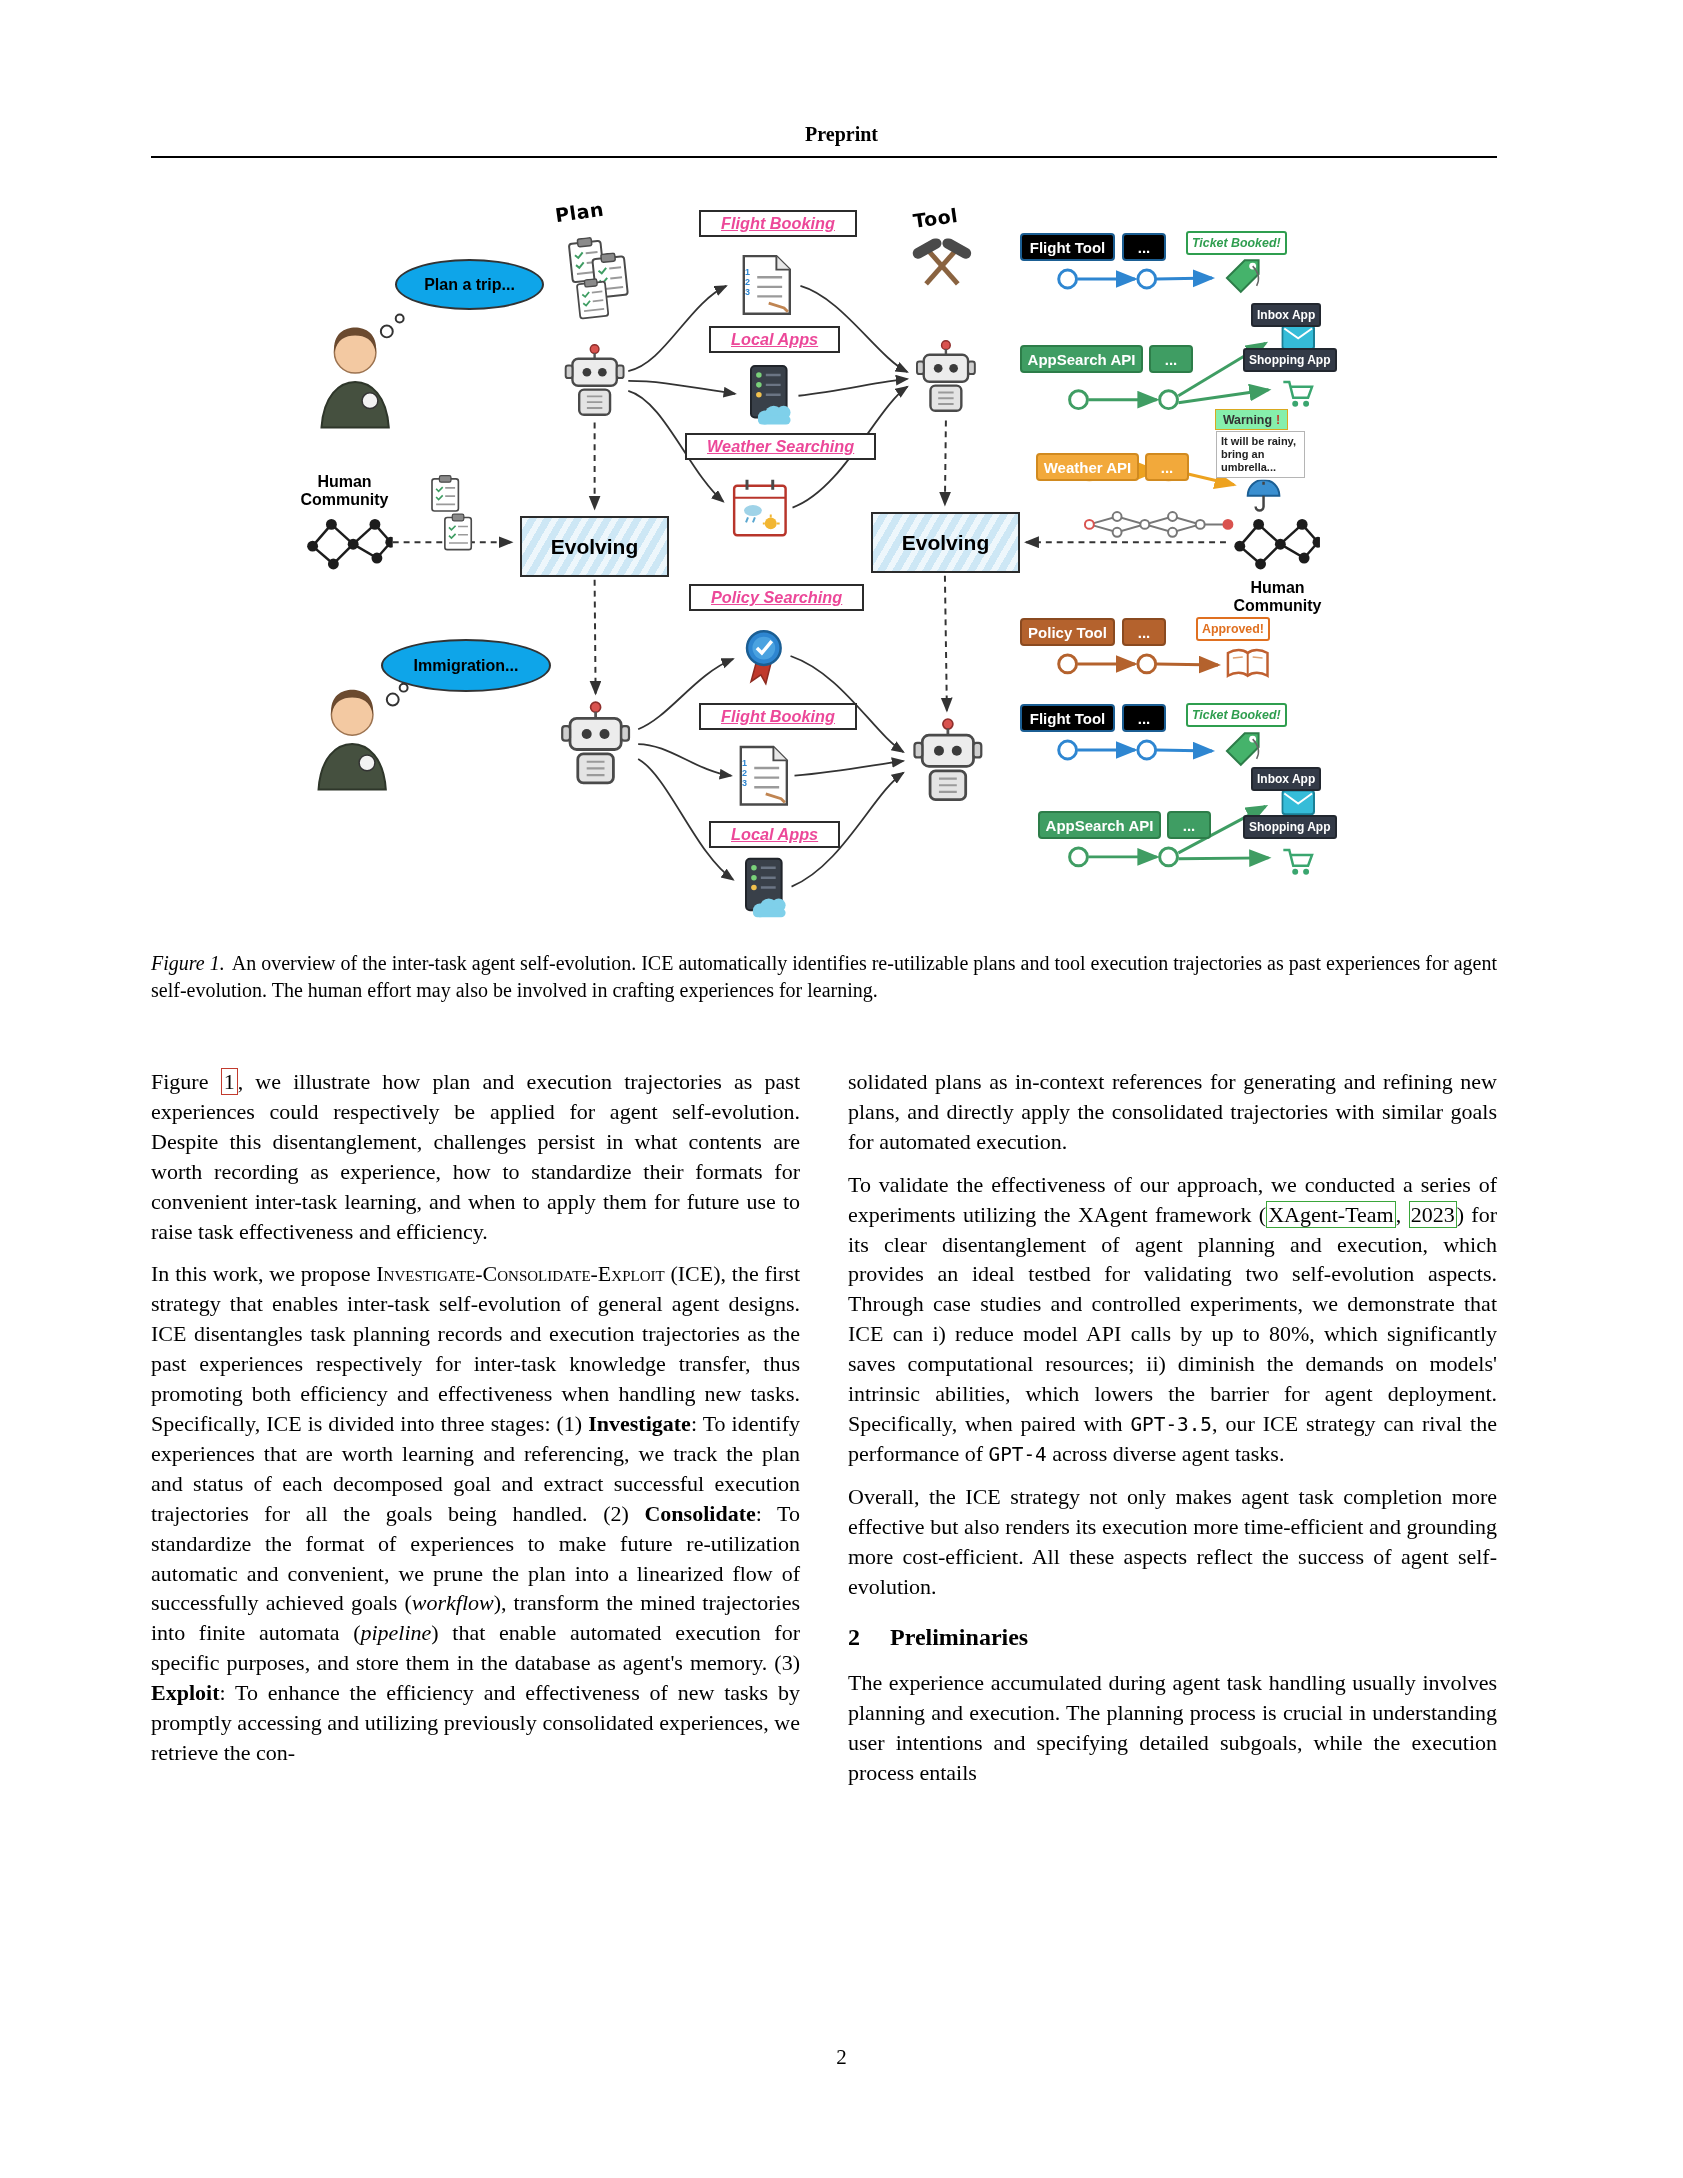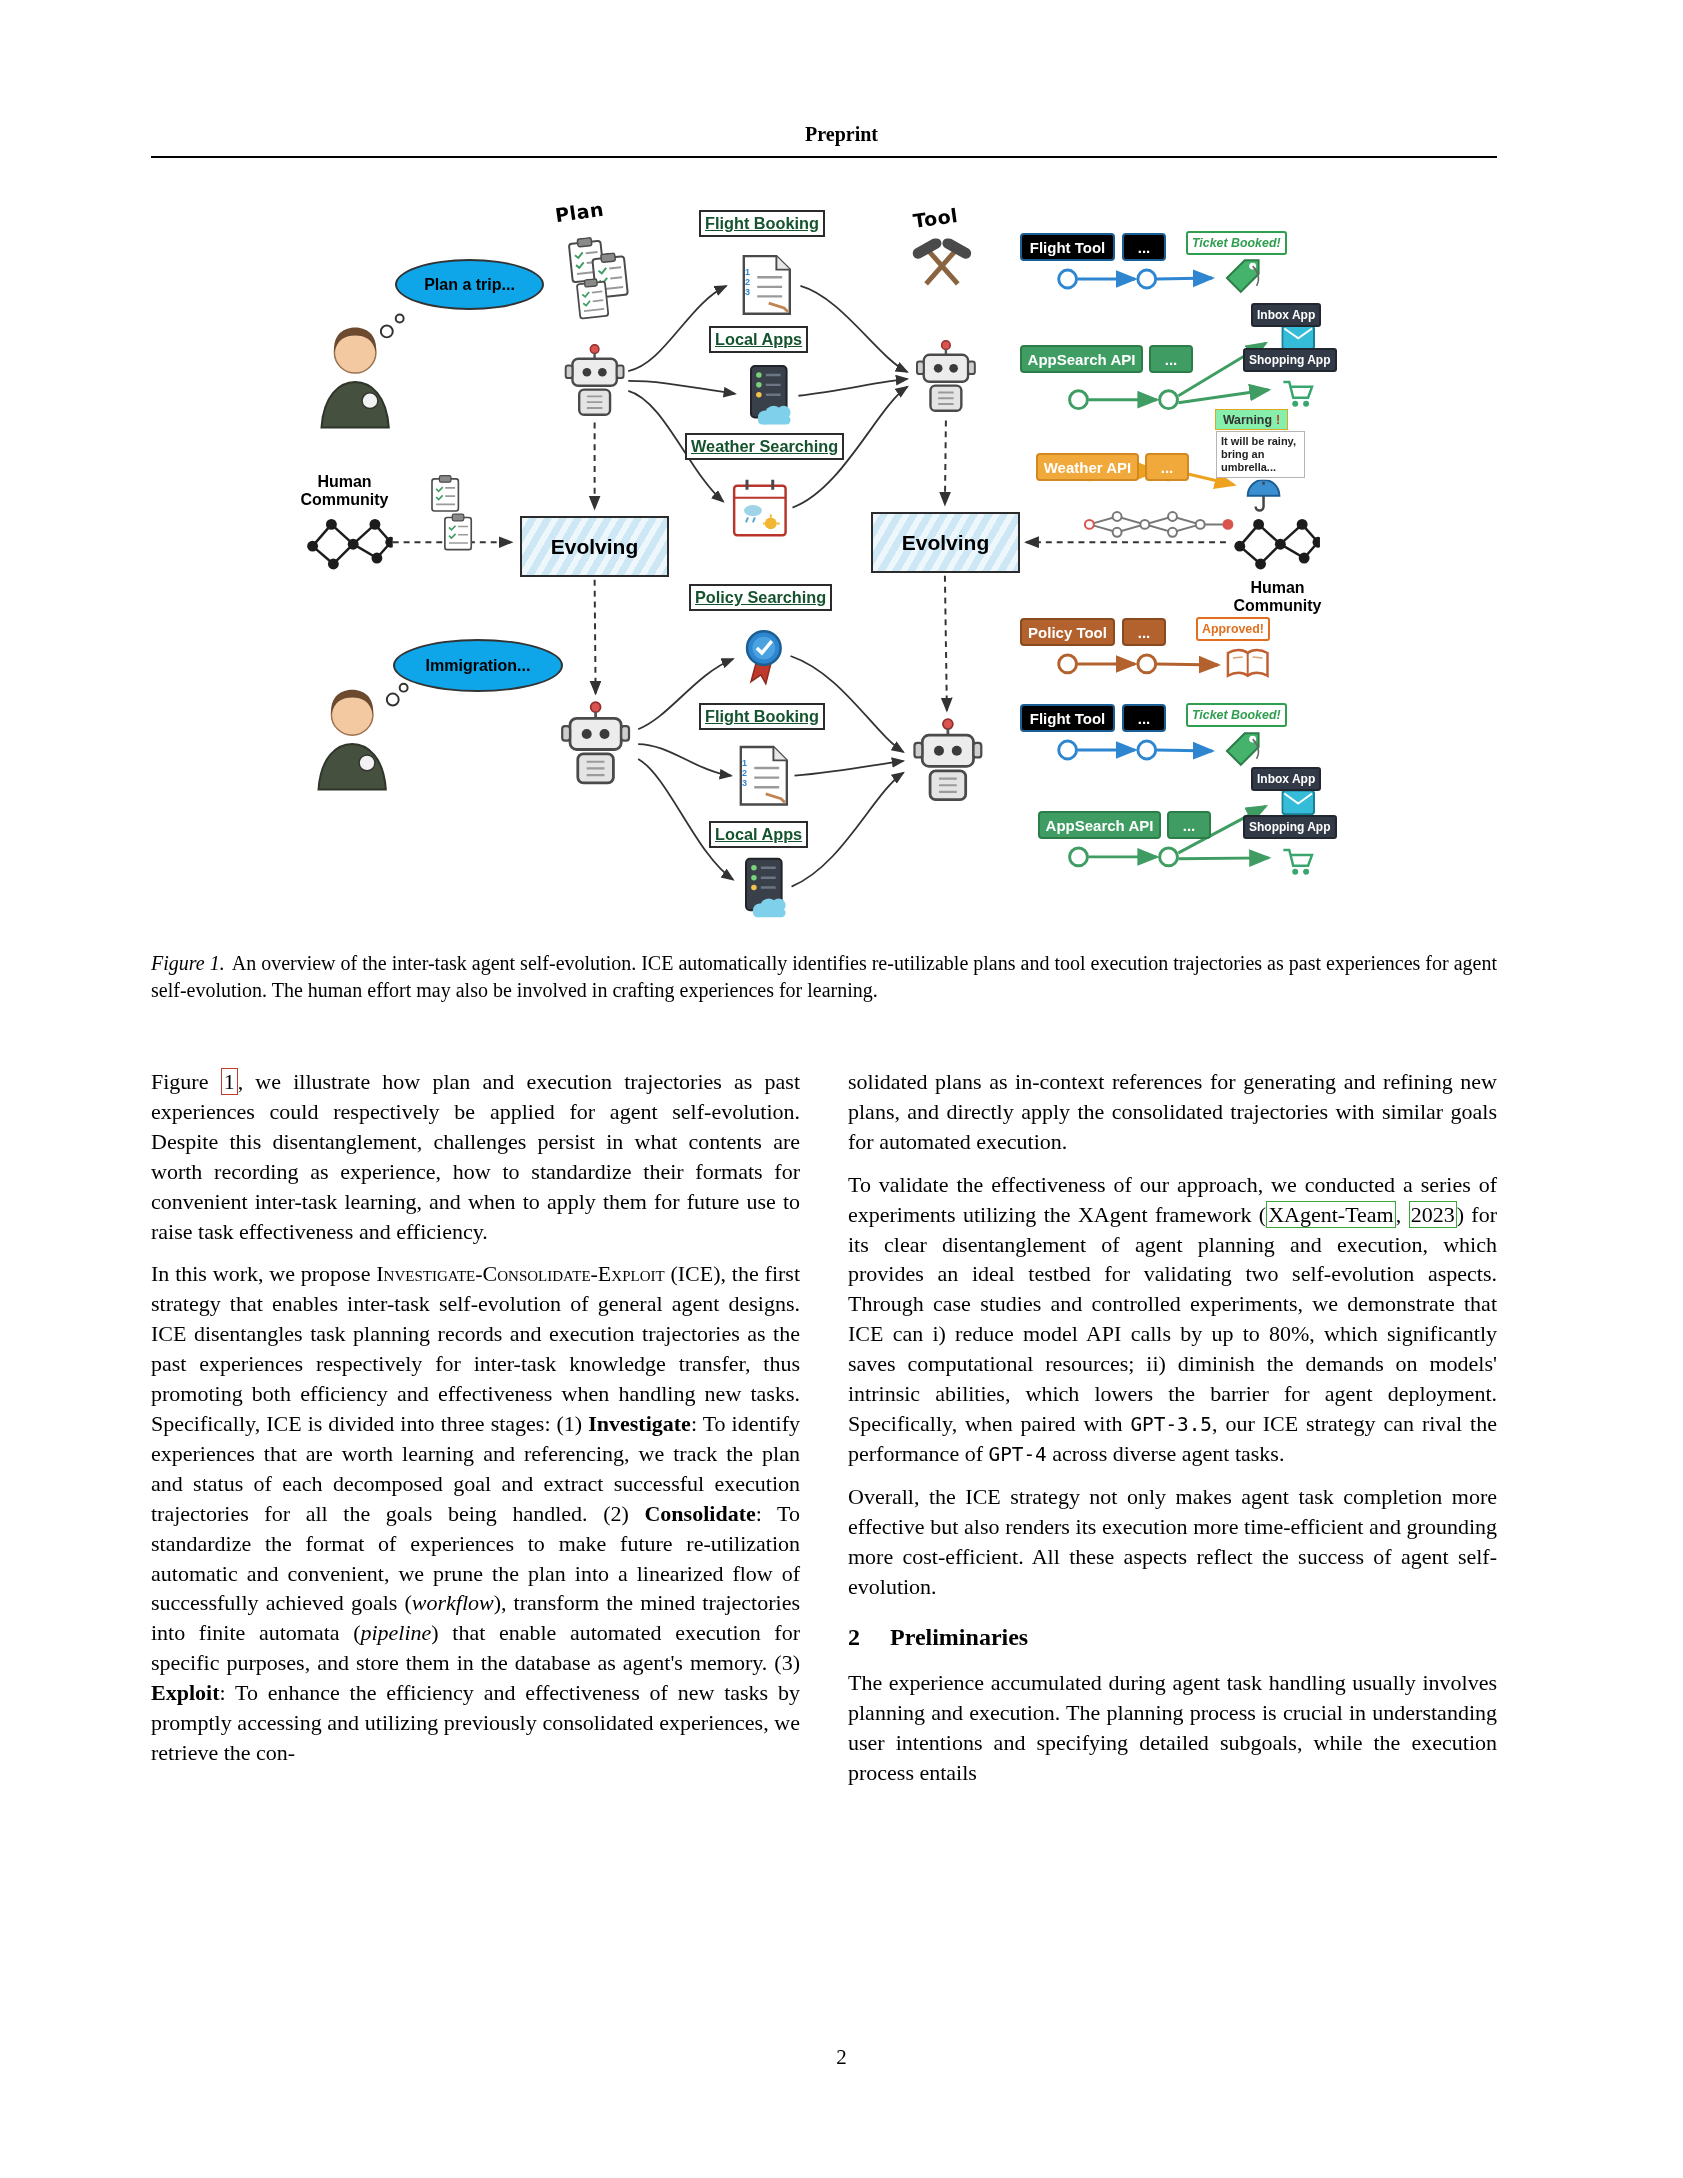--- a/index.html
+++ b/index.html
@@ -7,24 +7,24 @@
   .page { position:relative; width:1683px; height:2178px; background:#fff; margin:0 auto;
           font-family:"Liberation Serif", serif; color:#000; overflow:hidden; }
 
   .header-title { position:absolute; top:123px; left:0; width:100%; text-align:center;
                   font-weight:bold; font-size:20px; }
   .header-rule { position:absolute; top:156px; left:151px; width:1346px; height:2px; background:#000; }
 
   
   .fig { position:absolute; left:149px; top:183px; width:1386px; height:757px; }
   .fig svg.layer { position:absolute; left:0; top:0; }
-  .tasklabel { position:absolute; background:#fff; border:2px solid #2b2b2b; color:#14532d;
+  .tasklabel { position:absolute; background:#fff; border:2px solid #2b2b2b; color:#ec4899;
                font-family:"Liberation Sans",sans-serif; font-weight:bold; font-size:16.3px;
                text-decoration:underline; display:flex; align-items:center; justify-content:center;
-               padding:2px 4px; white-space:nowrap; }
+               padding:2px 20px; white-space:nowrap;font-style:italic; }
   .pill { position:absolute; display:flex; align-items:center; justify-content:center;
           font-family:"Liberation Sans",sans-serif; font-weight:bold; color:#fff; font-size:15px;
           border-radius:4px; white-space:nowrap; }
   .pill-blue  { background:#000000; border:2px solid #1b5e93; }
   .pill-green { background:#3f9d63; border:2px solid #2d7d49; }
   .pill-yellow{ background:#f2a93b; border:2px solid #d18a1f;margin-top:28px; }
   .pill-brown { background:#b4622d; border:2px solid #8a4a20; }
   .badge { position:absolute; display:flex; align-items:center; justify-content:center;
            font-family:"Liberation Sans",sans-serif; font-weight:bold; font-size:12.4px;
            border-radius:3px; background:#fff; white-space:nowrap; padding:1px 4px; }
@@ -336,21 +336,21 @@
         <use href="#sym-cart" x="1144" y="198" width="34" height="30"></use>
         <use href="#sym-umbrella" x="1108" y="300" width="36" height="34"></use>
         <use href="#sym-book" x="1088" y="470" width="44" height="34"></use>
         <use href="#sym-tag" x="1085" y="554" width="40" height="40"></use>
         <use href="#sym-envelope" x="1144" y="613" width="34" height="26"></use>
         <use href="#sym-cart" x="1144" y="671" width="34" height="30"></use>
       </g>
     </svg>
 
     <div class="thought" style="left:246px;top:76px;width:149px;height:51px">Plan a trip...</div>
-    <div class="thought" style="left:244px;top:456px;width:170px;height:53px">Immigration...</div>
+    <div class="thought" style="left:232px;top:456px;width:170px;height:53px">Immigration...</div>
 
     <div class="hand" style="left:406px;top:18px">Plan</div>
     <div class="hand" style="left:764px;top:24px">Tool</div>
 
     <div class="hc-label" style="left:131px;top:290px;width:129px">Human Community</div>
     <div class="hc-label" style="left:1064px;top:396px;width:129px">Human Community</div>
 
     <div class="evolving" style="left:371px;top:333px">Evolving</div>
     <div class="evolving" style="left:722px;top:329px">Evolving</div>
 

